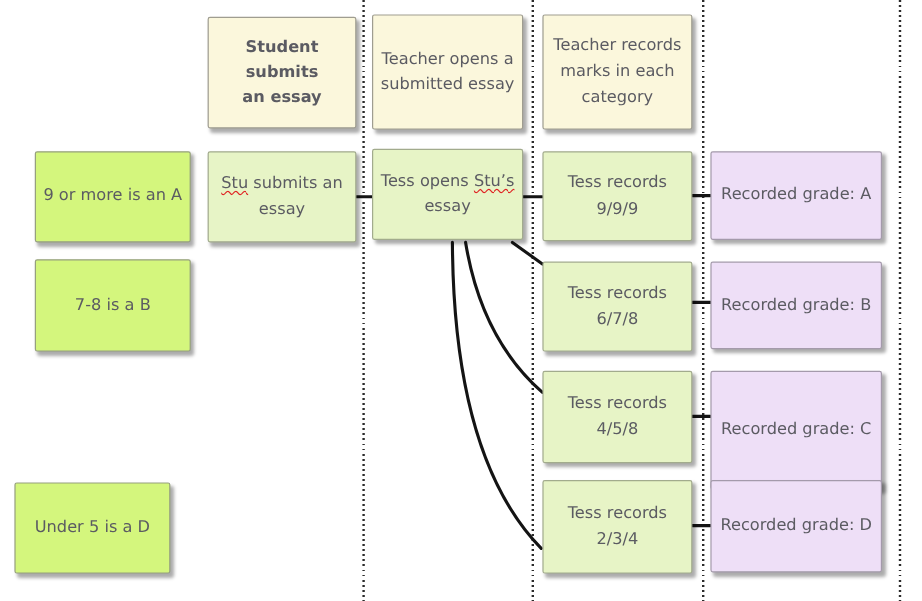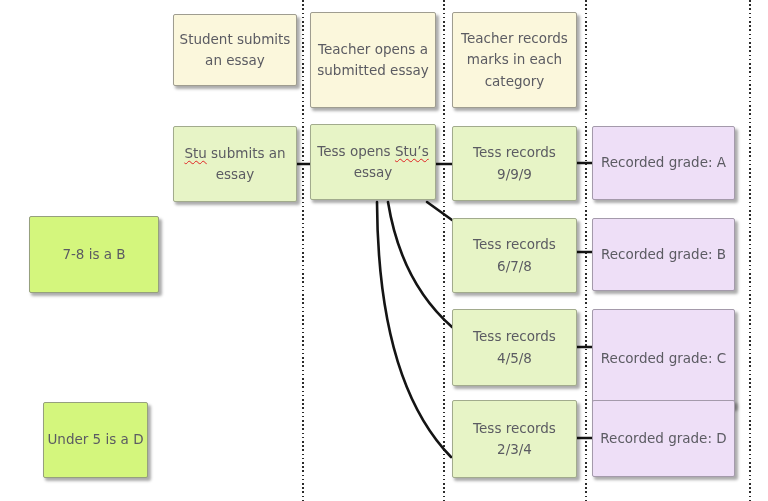--- a/index.html
+++ b/index.html
@@ -65,38 +65,41 @@
     <path d="M436,164 L452,164"></path>
     <path d="M427,202 L452,220"></path>
     <path d="M388,202 Q401,282 452,327"></path>
     <path d="M377,202 Q378,382 451,457"></path>
     <path d="M577,163 L592,163"></path>
     <path d="M577,252 L592,252"></path>
     <path d="M577,347 L592,347"></path>
     <path d="M577,438 L592,438"></path>
   </svg>
 
-  <div class="note cream" style="left:173px; top:14px; width:124px; height:72px;">
+  <div class="note cream" style="left:173px; top:14px; width:124px; height:93px;font-weight:bold;">
     <div class="txt">Student submits
 an essay</div>
   </div>
   <div class="note cream" style="left:310px; top:12px; width:126px; height:96px;">
     <div class="txt">Teacher opens a
 submitted essay</div>
   </div>
   <div class="note cream" style="left:452px; top:12px; width:125px; height:96px;">
     <div class="txt">Teacher records
 marks in each
 category</div>
   </div>
 
+  <div class="note bgreen one" style="left:29px; top:126px; width:130px; height:76px;">
+    <div class="txt">9 or more is an A</div>
+  </div>
   <div class="note bgreen one" style="left:29px; top:216px; width:130px; height:77px;">
     <div class="txt">7-8 is a B</div>
   </div>
-  <div class="note bgreen one" style="left:43px; top:402px; width:105px; height:76px;">
+  <div class="note bgreen one" style="left:12px; top:402px; width:130px; height:76px;">
     <div class="txt">Under 5 is a D</div>
   </div>
 
   <div class="note pgreen" style="left:173px; top:126px; width:124px; height:76px;">
     <div class="txt"><span class="squiggle">Stu</span><span> submits an
 essay</span></div>
   </div>
   <div class="note pgreen" style="left:310px; top:124px; width:126px; height:76px;">
     <div class="txt"><span>Tess opens </span><span class="squiggle">Stu’s</span><span>
 essay</span></div>

